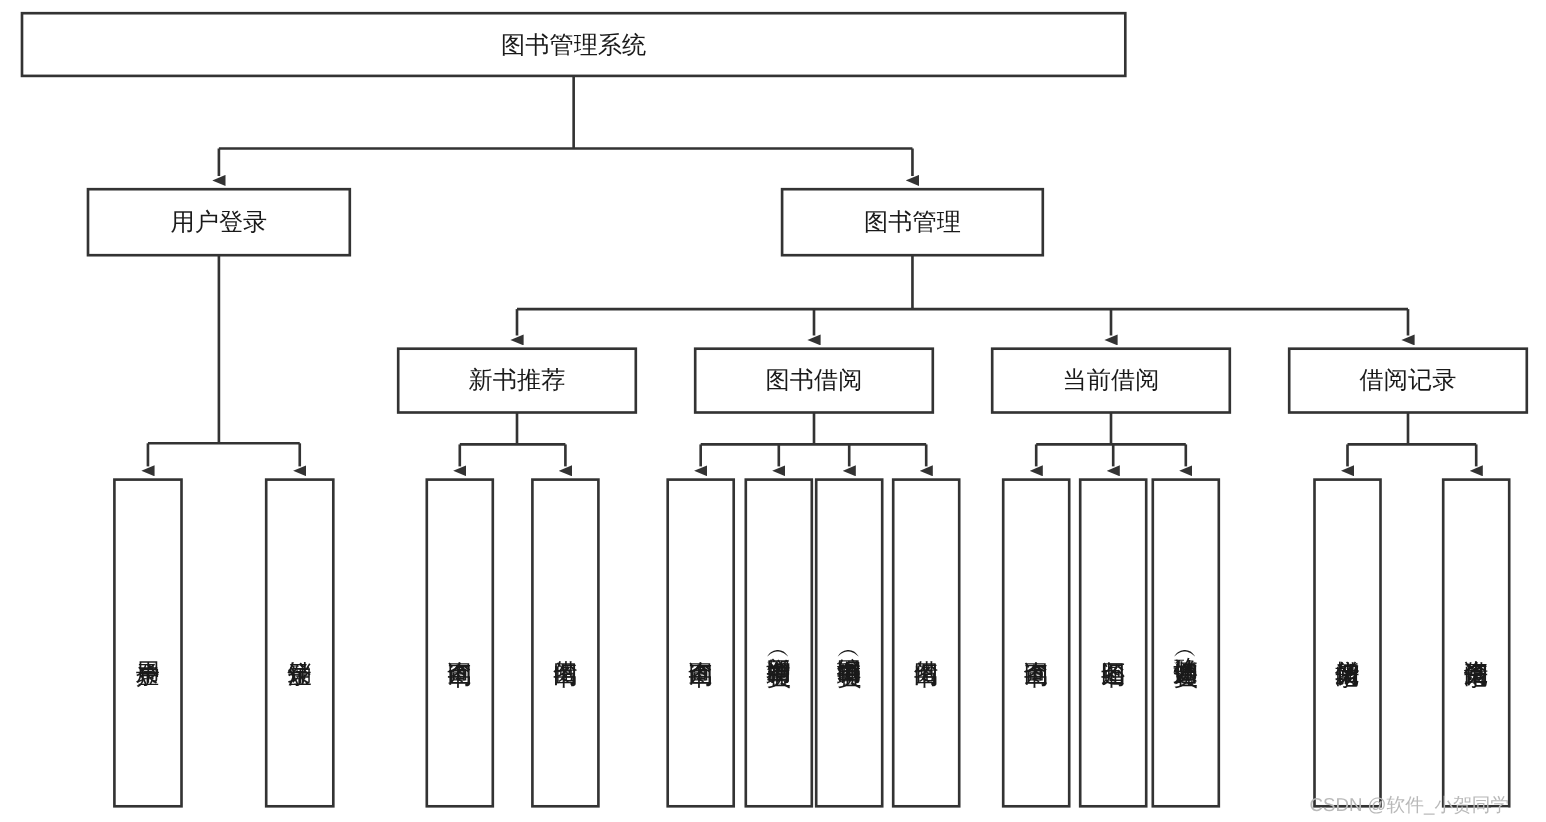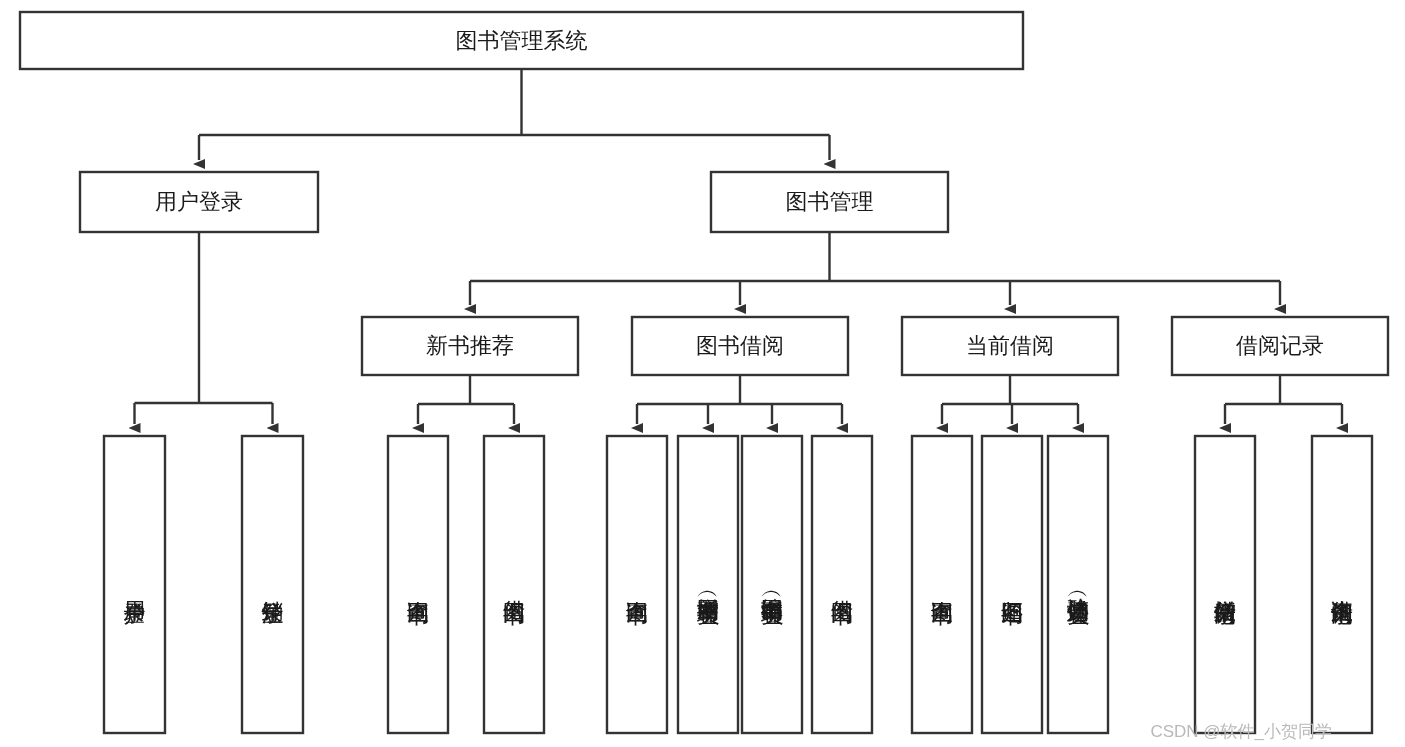--- a/index.html
+++ b/index.html
@@ -11,20 +11,21 @@
     width: 1405px;
     height: 747px;
     font-family: "Liberation Sans", "DejaVu Sans", sans-serif;
     overflow: hidden;
   }
   #diagram-root {
     position: relative;
     width: 1344px;
     height: 747px;
     background: #ffffff;
+    padding-left: 40px;
   }
   svg#flow-svg {
     position: absolute;
     left: 0;
     top: 0;
     width: 1405px;
     height: 747px;
   }
   .node-box {
     fill: #ffffff;

